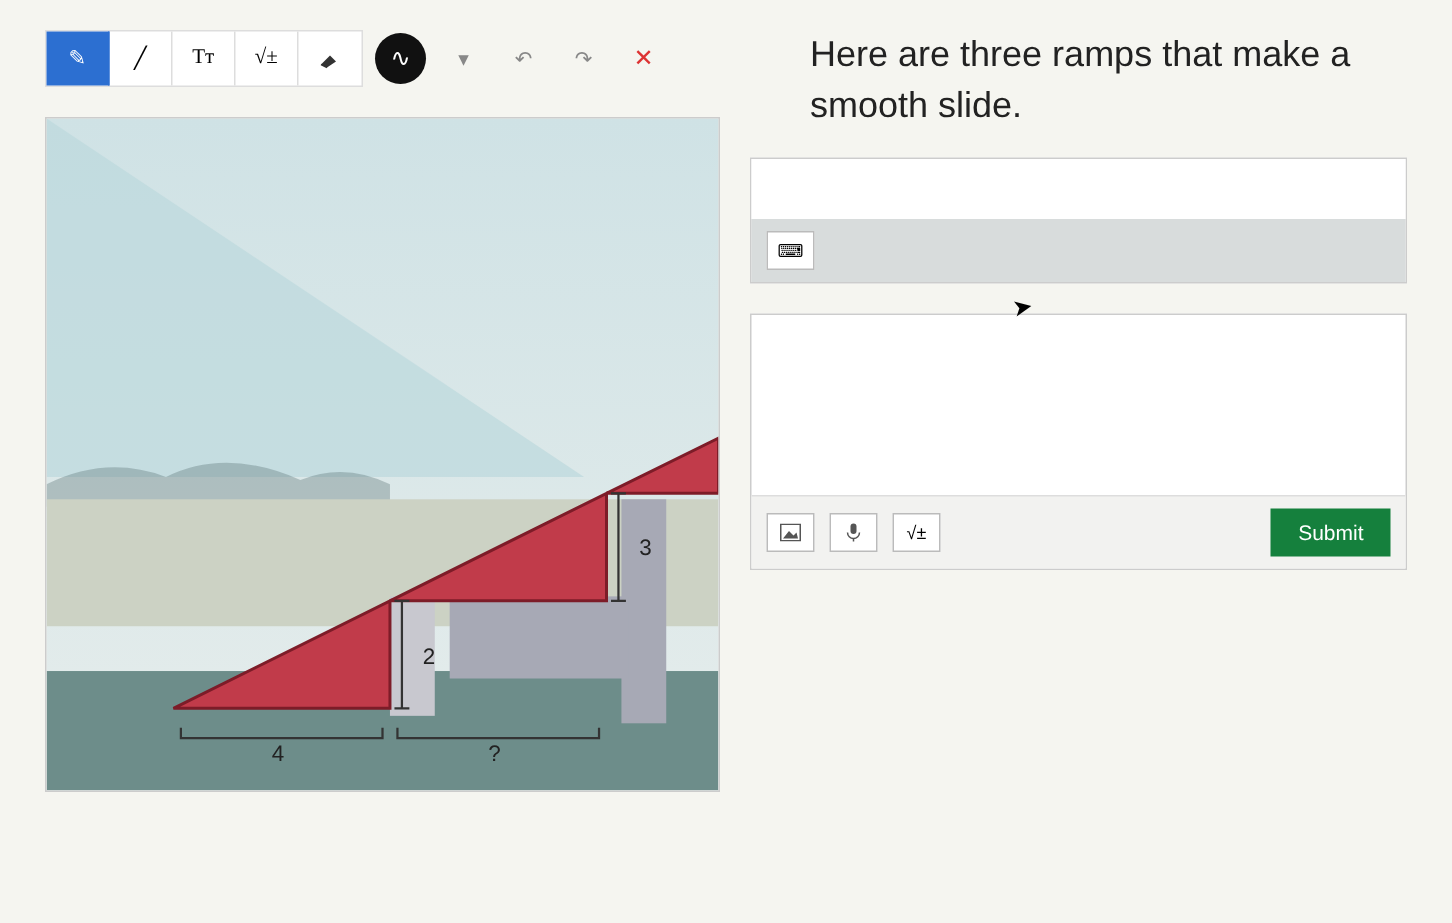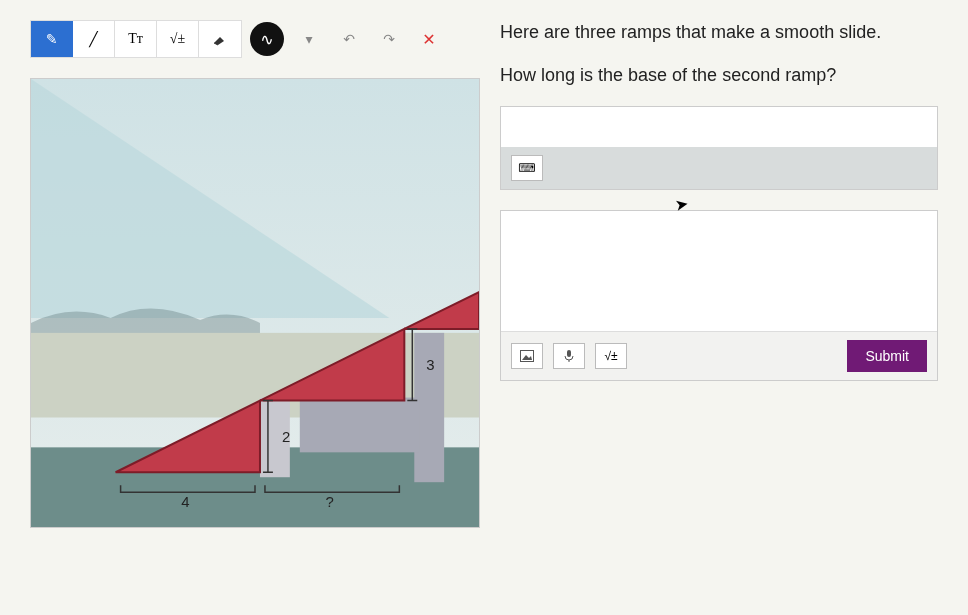--- a/index.html
+++ b/index.html
@@ -68,21 +68,21 @@
 .canvas {
   width: 450px;
   height: 450px;
   border: 1px solid #ccc;
   position: relative;
   overflow: hidden;
   background: linear-gradient(180deg, #d9e6e8 0%, #e8efef 100%);
 }
 .canvas svg { width: 100%; height: 100%; display: block; }
 
-.prompt { font-size: 18px; color: #222; line-height: 1.4; margin-bottom: 18px; }
+.prompt { font-size: 24px; color: #222; line-height: 1.4; margin-bottom: 18px; margin-left: 40px; }
 
 .answer-box {
   border: 1px solid #ccc;
   background: #fff;
   margin-bottom: 20px;
 }
 .answer-input { height: 40px; background: #fff; }
 .answer-tools {
   background: #d8dcdc;
   padding: 8px 10px;
@@ -109,21 +109,21 @@
 .explain-tools {
   background: #f2f2f0;
   border-top: 1px solid #ddd;
   padding: 8px 10px;
   display: flex;
   align-items: center;
   gap: 10px;
 }
 .submit {
   margin-left: auto;
-  background: #701a75;
+  background: #15803d;
   color: #fff;
   border: none;
   padding: 8px 18px;
   cursor: pointer;
   font-size: 14px;
   text-align: center;
 }
 
 .cursor-ptr {
   position: absolute;
@@ -199,21 +199,20 @@
 
         <path d="M383 251 L383 323" stroke="#333" fill="none" stroke-width="1.5"></path>
         <path d="M378 251 L388 251 M378 323 L388 323" stroke="#333" stroke-width="1.5"></path>
         <text x="397" y="292" font-size="15" fill="#222">3</text>
       </svg>
     </div>
   </div>
 
   <div class="right">
     <p class="prompt">Here are three ramps that make a smooth slide.</p>
-    <p class="prompt">How long is the base of the second ramp?</p>
 
     <div class="answer-box">
       <div class="answer-input"></div>
       <div class="answer-tools">
         <div class="sm-btn">⌨</div>
       </div>
     </div>
 
 
     <div class="explain-box">

